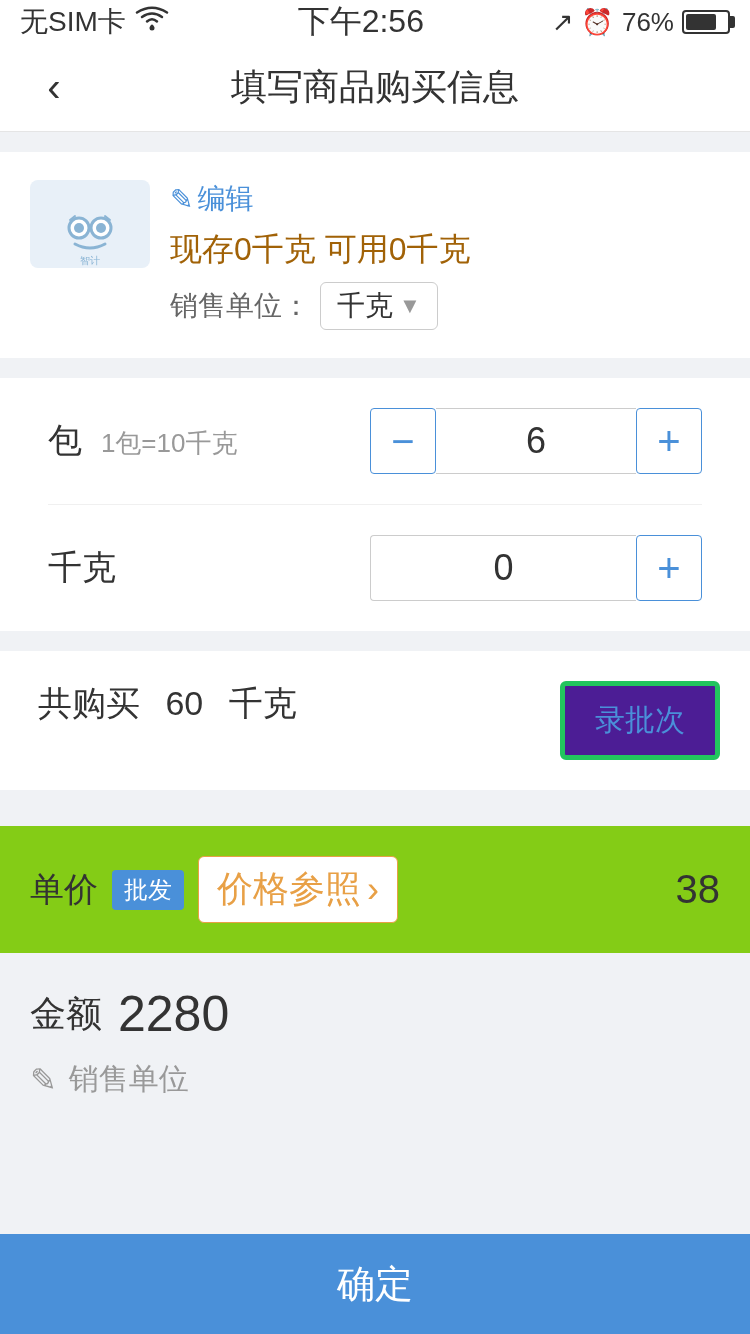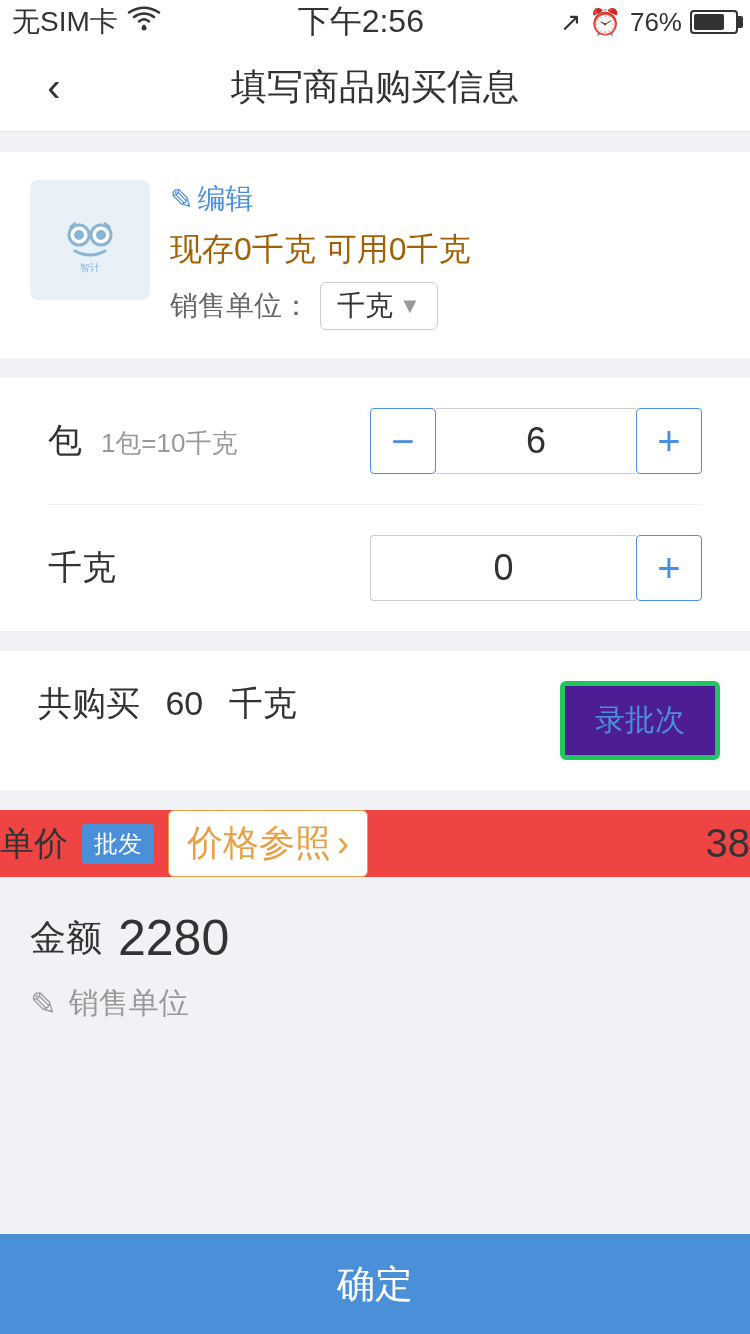--- a/index.html
+++ b/index.html
@@ -13,21 +13,21 @@
       color: #333;
     }
 
     
     .status-bar {
       height: 44px;
       background: #fff;
       display: flex;
       align-items: center;
       justify-content: space-between;
-      padding: 0 12px;
+      padding: 0 20px;
       font-size: 28px;
       color: #333;
     }
     .status-left { display: flex; align-items: center; gap: 8px; }
     .status-center { font-size: 32px; font-weight: 500; }
     .status-right { display: flex; align-items: center; gap: 8px; font-size: 26px; }
     .battery {
       width: 48px; height: 24px; border: 2px solid #333; border-radius: 4px;
       position: relative; display: inline-flex; align-items: center; padding: 2px;
     }
@@ -59,24 +59,24 @@
     
     .product-section {
       background: #fff;
       margin-top: 20px;
       padding: 28px 30px;
       display: flex;
       align-items: flex-start;
       gap: 20px;
     }
     .product-image {
-      width: 120px; height: 120px;
+      width: 120px; height: 88px;
       background: #e8f0f8;
       border-radius: 8px;
-      display: flex; align-items: center; justify-content: center;
+      display: flex; align-items: flex-end; justify-content: center;
       flex-shrink: 0;
     }
     .product-image svg { width: 70px; height: 70px; }
     .product-info { flex: 1; }
     .product-title-row {
       display: flex; justify-content: space-between; align-items: flex-start;
     }
     .product-name { font-size: 34px; font-weight: 500; color: #333; }
     .edit-btn {
       color: #4a90d9; font-size: 28px; display: flex; align-items: center; gap: 4px;
@@ -157,22 +157,23 @@
       color: #4a90d9;
       background: #4c1d95;
       font-size: 30px;
       padding: 14px 30px;
       border-radius: 6px;
       cursor: pointer;
     }
 
     
     .price-section {
-      background: #ef4444;
-      margin-top: 20px;
+      background: #84cc16;
+      margin-top: 36px;
+      padding: 30px;
     }
     .price-row {
       display: flex; align-items: center; justify-content: space-between;
     }
     .price-label-group { display: flex; align-items: center; gap: 14px; }
     .price-label { font-size: 34px; color: #333; }
     .price-tag {
       background: #4a90d9;
       color: #fff;
       font-size: 24px;

